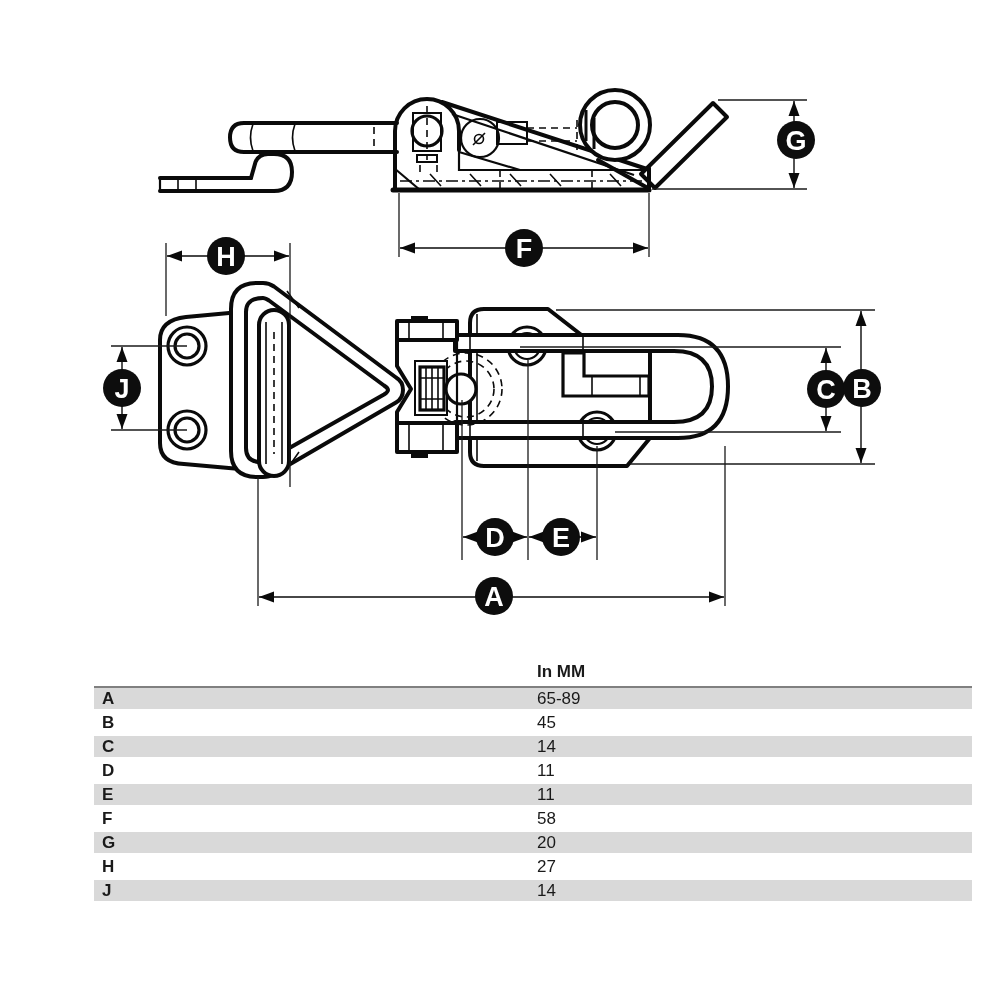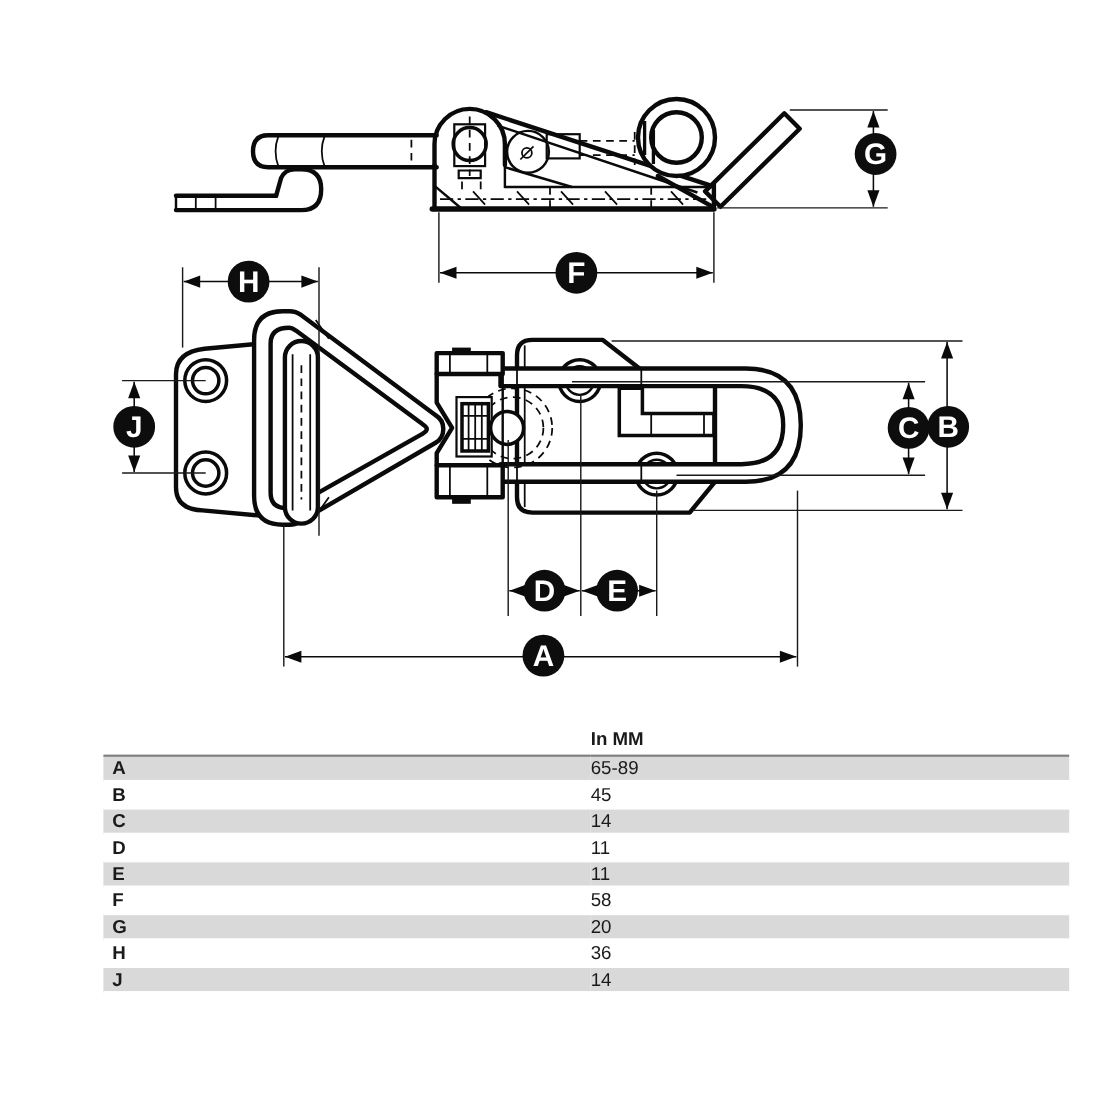--- a/index.html
+++ b/index.html
@@ -277,21 +277,21 @@
           <tr>
             <td class="lbl">F</td>
             <td>58</td>
           </tr>
           <tr class="alt">
             <td class="lbl">G</td>
             <td>20</td>
           </tr>
           <tr>
             <td class="lbl">H</td>
-            <td>36</td>
+            <td>27</td>
           </tr>
           <tr class="alt">
             <td class="lbl">J</td>
             <td>14</td>
           </tr>
         </tbody>
     </table>
   </div>
 
 </div>

